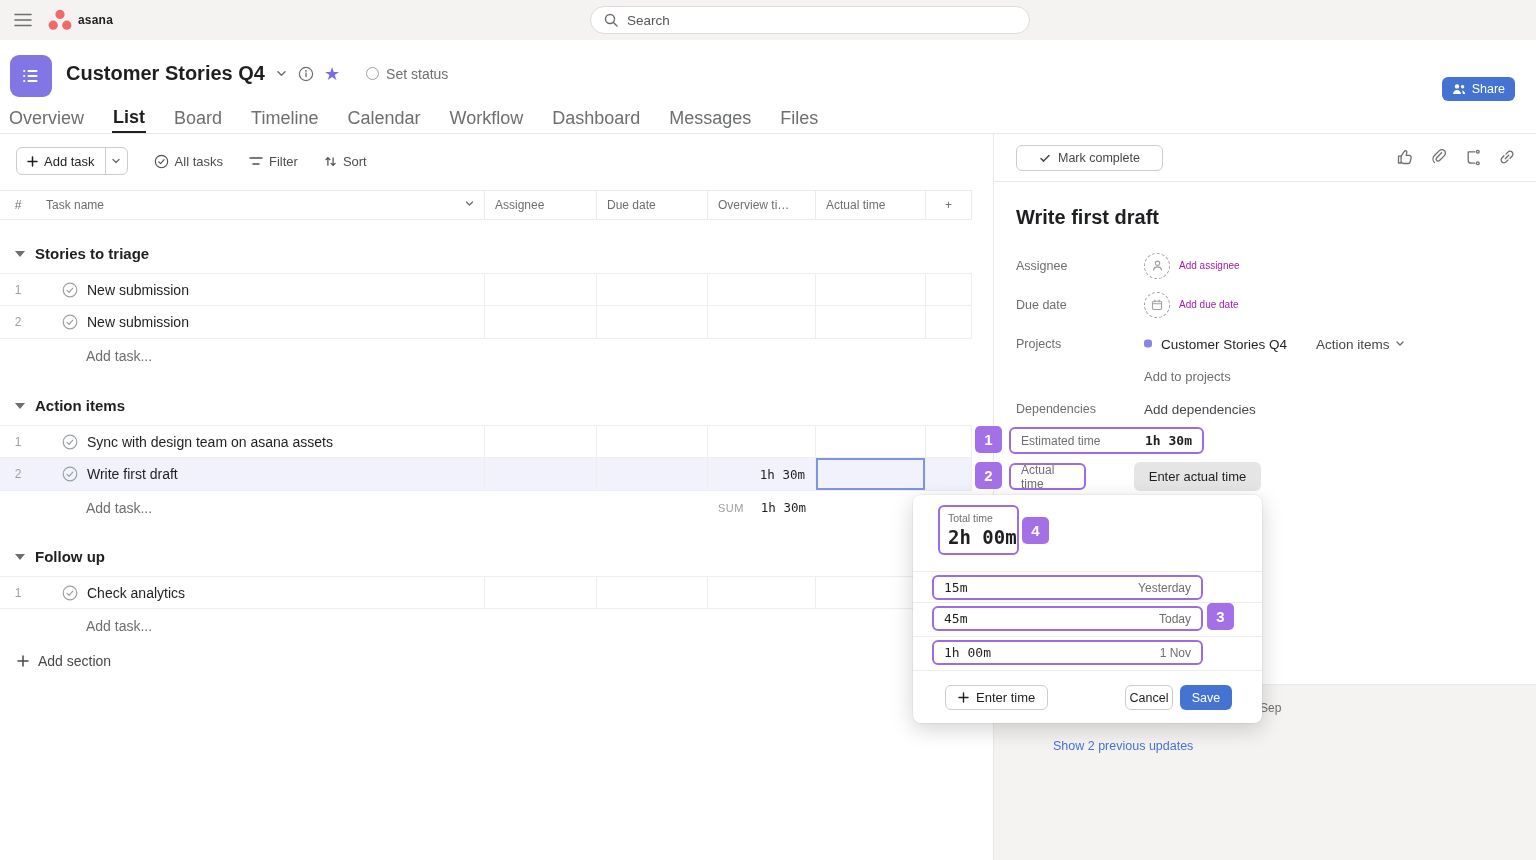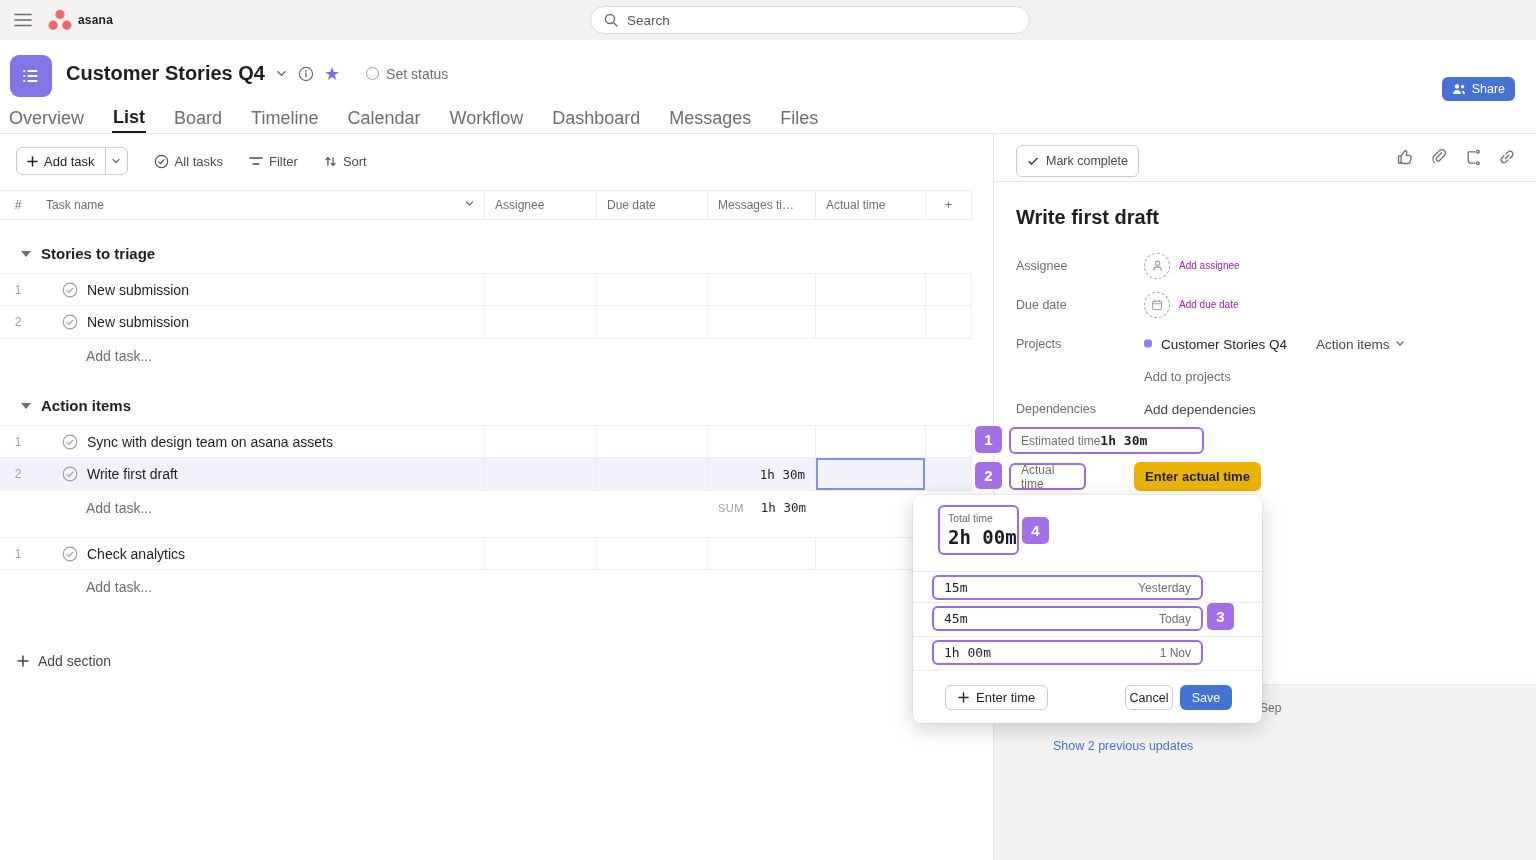--- a/index.html
+++ b/index.html
@@ -38,21 +38,21 @@
   .tool-item { display:flex; align-items:center; gap:6px; font-size:13px; color:#4c4d50; cursor:pointer; }
 
   .tbl-head { position:absolute; left:0; top:56px; width:972px; height:30px; display:grid; grid-template-columns:36px 449px 112px 111px 108px 110px 46px; border-top:1px solid #eceaea; border-bottom:1px solid #eceaea; font-size:12px; color:#6d6e6f; }
   .hc { display:flex; align-items:center; padding:0 10px; position:relative; }
   .hc:nth-child(n+2) { border-right:1px solid #eceaea; }
   .hc.center { justify-content:center; padding:0; }
   .hc .hdr-caret { position:absolute; right:9px; }
 
   .sec { position:absolute; left:0; width:972px; }
   .sec1 { top:100px; } .sec2 { top:252px; } .sec3 { top:403px; }
-  .sec-head { height:39px; display:flex; align-items:center; gap:10px; padding-left:21px; }
+  .sec-head { height:39px; display:flex; align-items:center; gap:10px; padding-left:15px; }
   .tri { width:0; height:0; border-left:5px solid transparent; border-right:5px solid transparent; border-top:6px solid #6d6e6f; cursor:pointer; }
   .sec-title { font-size:15px; font-weight:600; }
   .trow { display:grid; grid-template-columns:36px 449px 112px 111px 108px 110px 46px; height:33px; border-bottom:1px solid #f0eeed; font-size:14px; }
   .trow.first { border-top:1px solid #f0eeed; }
   .trow.selected { background:#f1f2fc; }
   .c { display:flex; align-items:center; height:100%; }
   .trow .c:nth-child(n+2) { border-right:1px solid #f0eeed; }
   .c.num { justify-content:center; color:#9ca0a4; font-size:12px; }
   .c.name { gap:9px; padding-left:26px; }
   .c.est { justify-content:flex-end; padding-right:10px; font-size:12.5px; }
@@ -60,40 +60,40 @@
   .addrow { display:grid; grid-template-columns:36px 449px 112px 111px 108px 110px 46px; height:33px; font-size:14px; color:#6d6e6f; }
   .addrow .c.name { padding-left:50px; cursor:pointer; }
   .addrow .c.sum { justify-content:space-between; padding:0 10px; }
   .sum-label { font-size:11px; color:#9ca0a4; letter-spacing:.5px; }
   .sum-value { font-size:12.5px; color:#1e1f21; }
   .add-section { position:absolute; left:17px; top:519px; display:flex; align-items:center; gap:9px; font-size:14px; color:#47484b; cursor:pointer; }
 
   
   .detail-pane { position:absolute; left:993px; top:134px; width:543px; height:726px; background:#fff; border-left:1px solid #e8e6e6; }
   .dp-head { position:absolute; left:0; top:0; right:0; height:48px; border-bottom:1px solid #e8e6e6; }
-  .mark-complete { position:absolute; left:22px; top:11px; height:32px; border:1px solid #cfcbcb; border-radius:6px; display:flex; align-items:center; gap:7px; padding:0 10px; font-size:12.5px; color:#45474a; background:#fff; cursor:pointer; }
+  .mark-complete { position:absolute; left:22px; top:11px; height:26px; border:1px solid #cfcbcb; border-radius:6px; display:flex; align-items:center; gap:7px; padding:0 22px; font-size:12.5px; color:#45474a; background:#fff; cursor:pointer; }
   .dp-icons { position:absolute; right:20px; top:14px; display:flex; gap:16px; }
   .dp-icons .icon-btn { width:18px; height:18px; }
   .dp-title { position:absolute; left:22px; top:72px; font-size:20px; font-weight:700; }
   .frow { position:absolute; left:0; width:100%; height:27px; }
   .flabel { position:absolute; left:22px; top:50%; transform:translateY(-50%); font-size:12.5px; color:#6d6e6f; }
   .fvalue { position:absolute; left:150px; top:50%; transform:translateY(-50%); display:flex; align-items:center; gap:9px; }
   .dashcirc { width:26px; height:26px; border:1px dashed #9ca0a4; border-radius:50%; display:flex; align-items:center; justify-content:center; cursor:pointer; }
   .muted-val { font-size:10px; color:#a21caf; cursor:pointer; }
   .proj-dot { width:8px; height:8px; border-radius:3px; background:#8d84e8; }
   .proj-name { font-size:13.5px; cursor:pointer; }
   .proj-section { display:flex; align-items:center; gap:5px; font-size:13.5px; color:#44474a; margin-left:20px; cursor:pointer; }
   .small-link { font-size:13px; color:#6d6e6f; cursor:pointer; }
   .dep-val { font-size:13.5px; color:#44474a; cursor:pointer; }
   .pp-box { border:2px solid #9b6ce4; border-radius:6px; background:#fff; }
-  .est-box { position:absolute; left:15px; top:293px; width:195px; height:27px; display:flex; align-items:center; padding:4px 10px; }
+  .est-box { position:absolute; left:15px; top:293px; width:195px; height:27px; display:flex; align-items:center; justify-content:space-between; padding:4px 10px; }
   .est-label { font-size:12px; color:#6d6e6f; }
   .est-value { font-size:13px; font-weight:600; }
   .act-box { position:absolute; left:15px; top:329px; width:77px; height:27px; display:flex; align-items:center; padding:0 10px; }
-  .enter-actual { position:absolute; left:140px; top:328px; width:127px; height:29px; background:#eab308; border-radius:6px; display:flex; align-items:center; justify-content:center; font-size:13px; font-weight:700; cursor:pointer; }
+  .enter-actual { position:absolute; left:140px; top:328px; width:127px; height:29px; background:#e5e5e5; border-radius:6px; display:flex; align-items:center; justify-content:center; font-size:13px; font-weight:400; cursor:pointer; }
   .activity { position:absolute; left:0; right:0; top:550px; bottom:0; background:#f5f3f2; border-top:1px solid #eceaea; }
   .activity-date { position:absolute; left:256px; top:16px; font-size:12px; color:#6d6e6f; }
   .activity-link { position:absolute; left:59px; top:54px; font-size:12.5px; color:#4573d2; font-weight:500; cursor:pointer; }
 
   
   .popup { position:absolute; left:913px; top:495px; width:349px; height:228px; background:#fff; border-radius:8px; box-shadow:0 0 0 1px rgba(0,0,0,.04), 0 6px 22px rgba(0,0,0,.18); z-index:30; }
   .pt-box { position:absolute; left:25px; top:10px; width:81px; height:50px; padding:5px 0 0 8px; }
   .pt-label { font-size:10.5px; color:#6d6e6f; }
   .pt-value { font-size:19px; font-weight:600; margin-top:2px; }
   .prow { position:absolute; left:0; width:100%; border-top:1px solid #efedec; }
@@ -228,21 +228,21 @@
     <div class="tbl-head">
       <div class="hc center">#</div>
       <div class="hc">
         <span>Task name</span>
         <span class="hdr-caret"><svg width="11" height="11" viewBox="0 0 11 11">
               <path d="M2.5 4L5.5 7 8.5 4" fill="none" stroke="#6d6e6f" stroke-width="1.3" stroke-linecap="round"></path>
             </svg></span>
       </div>
       <div class="hc">Assignee</div>
       <div class="hc">Due date</div>
-      <div class="hc">Messages ti…</div>
+      <div class="hc">Overview ti…</div>
       <div class="hc">Actual time</div>
       <div class="hc center">+</div>
     </div>
 
     <div class="sec sec1">
       <div class="sec-head">
         <span class="tri"></span>
         <span class="sec-title">Stories to triage</span>
       </div>
       <div class="trow first">
@@ -329,20 +329,24 @@
         <div class="c sum">
           <span class="sum-label">SUM</span>
           <span class="sum-value mono">1h 30m</span>
         </div>
         <div class="c"></div>
           <div class="c"></div>
       </div>
     </div>
 
     <div class="sec sec3">
+      <div class="sec-head">
+        <span class="tri"></span>
+        <span class="sec-title">Follow up</span>
+      </div>
       <div class="trow first">
         <div class="c num">1</div>
         <div class="c name">
           <svg width="16" height="16" viewBox="0 0 16 16">
               <circle cx="8" cy="8" r="6.8" fill="none" stroke="#9ca0a4" stroke-width="1.2"></circle>
               <path d="M5 8.3l2 2 3.8-4.2" fill="none" stroke="#9ca0a4" stroke-width="1.2" stroke-linecap="round" stroke-linejoin="round"></path>
             </svg>
           <span>Check analytics</span>
         </div>
         <div class="c"></div>

